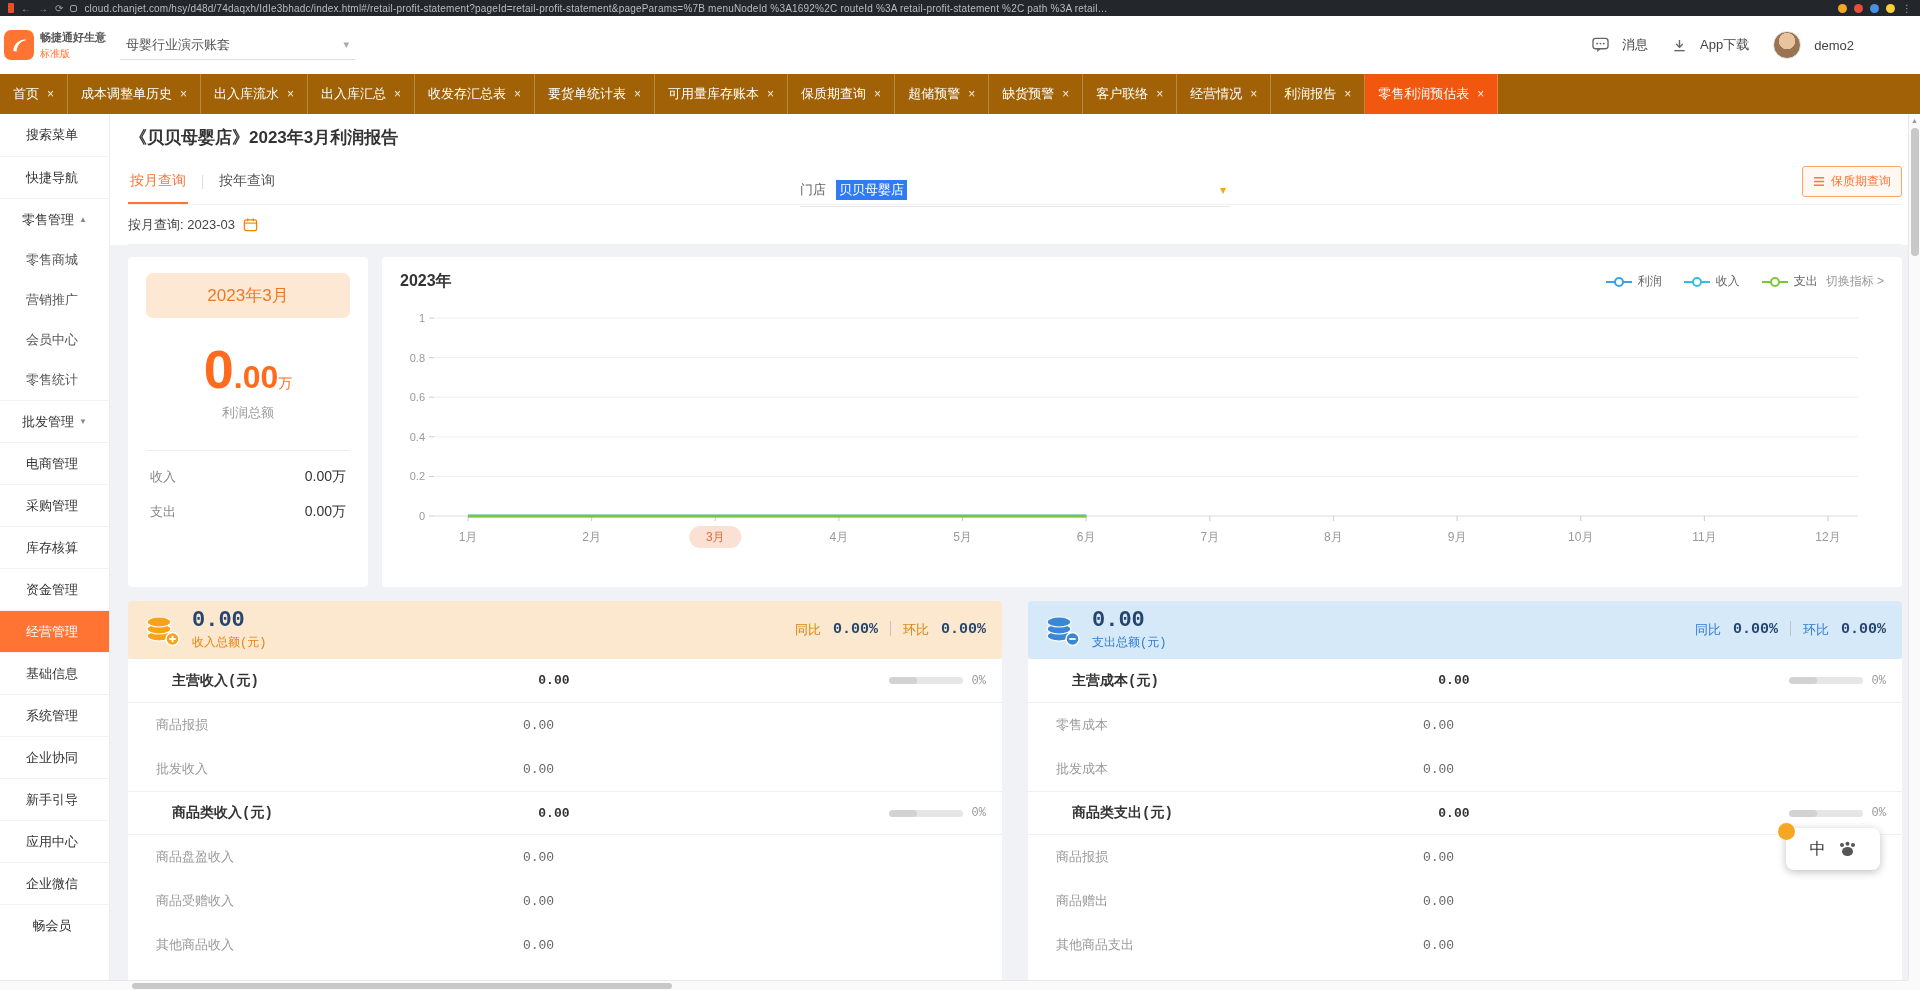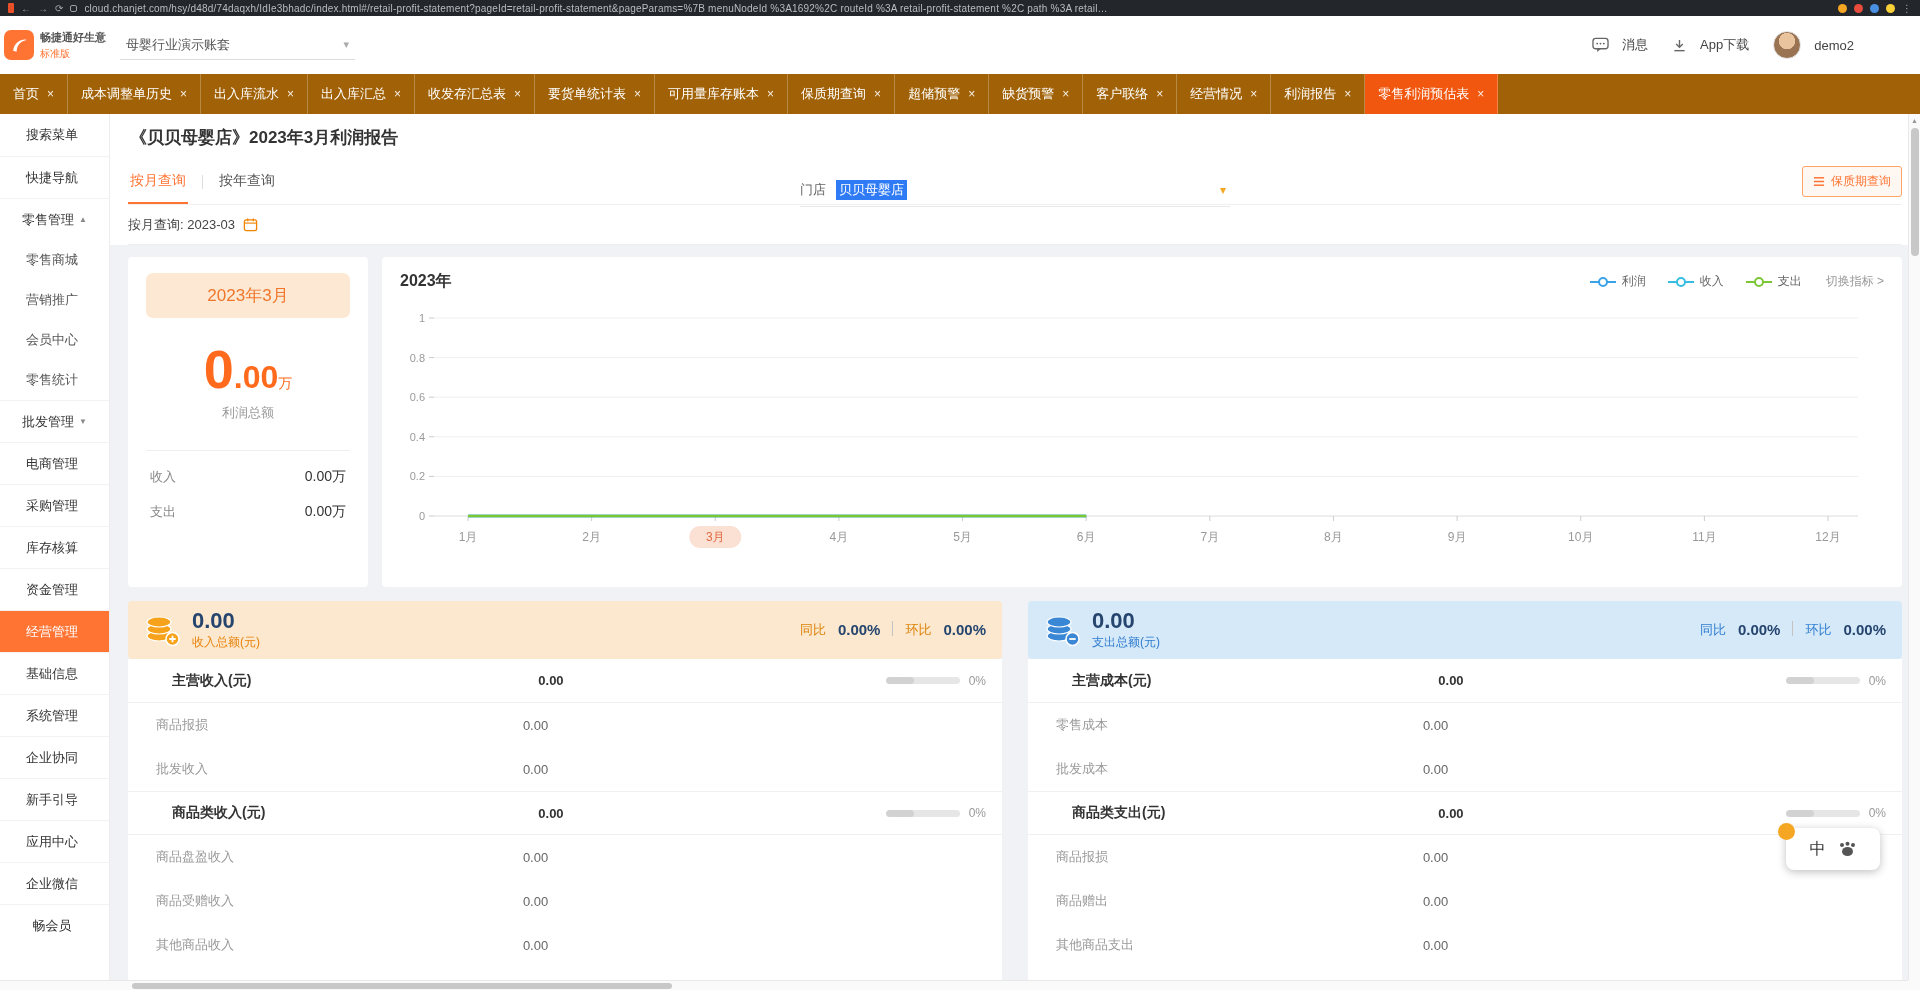--- a/index.html
+++ b/index.html
@@ -73,25 +73,25 @@
   .sum-row { display:flex; justify-content:space-between; padding:17px 4px 0; font-size:13px; }
   .sum-row .lab { color:#888; } .sum-row .val { color:#333; font-size:14px; }
 
   .chart-card { flex:1; height:330px; background:#fff; border-radius:4px; padding:14px 18px 8px; overflow:hidden; }
   .chart-head { display:flex; align-items:center; }
   .chart-title { font-size:16px; font-weight:700; color:#333; }
   .legend { margin-left:auto; display:flex; gap:22px; align-items:center; font-size:12px; color:#666; }
   .legend-item { display:flex; align-items:center; gap:6px; cursor:pointer; }
   .legend-marker { width:26px; height:2px; background:var(--c,#999); position:relative; }
   .legend-marker::after { content:''; position:absolute; left:50%; top:50%; transform:translate(-50%,-50%); width:6px; height:6px; border:2px solid var(--c,#999); border-radius:50%; background:#fff; }
-  .chart-action { margin-left:24px; color:#999; font-size:12px; cursor:pointer; }
+  .chart-action { margin-left:8px; color:#999; font-size:12px; cursor:pointer; }
   #chart-svg { display:block; margin-top:6px; }
 
   
-  .bottom-cards { display:flex; gap:26px; margin-top:14px; flex:1; min-height:0; }
+  .bottom-cards { display:flex; gap:26px; margin-top:14px; flex:1; min-height:0;font-family:Liberation Mono, monospace; }
   .bc-col { flex:1; display:flex; flex-direction:column; min-width:0; }
   .head-card { height:58px; min-height:58px; border-radius:4px; display:flex; align-items:center; padding:0 16px; gap:12px; }
   .head-card.income { background:#FBE8CE; }
   .head-card.expense { background:#D6E9F8; }
   .hc-text { display:flex; flex-direction:column; }
   .hc-val { font-size:22px; font-weight:700; color:#25456F; line-height:1.1; }
   .hc-lab { font-size:12px; margin-top:1px; }
   .income .hc-lab { color:#E8830C; } .expense .hc-lab { color:#2E7CD0; }
   .hc-stats { margin-left:auto; display:flex; align-items:flex-start; gap:12px; font-size:13px; }
   .stat-lab { color:#DD8208; } .expense .stat-lab { color:#2E7CD0; }

